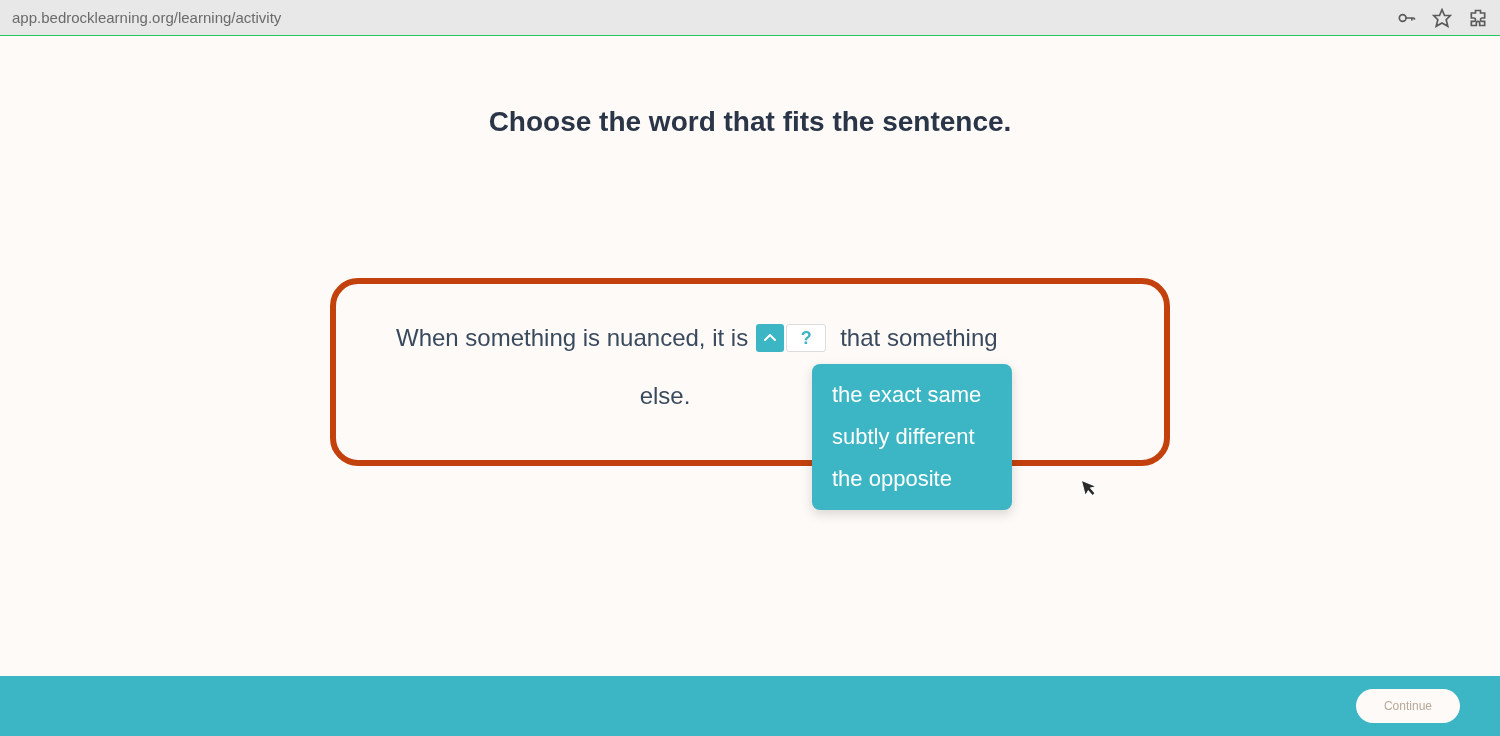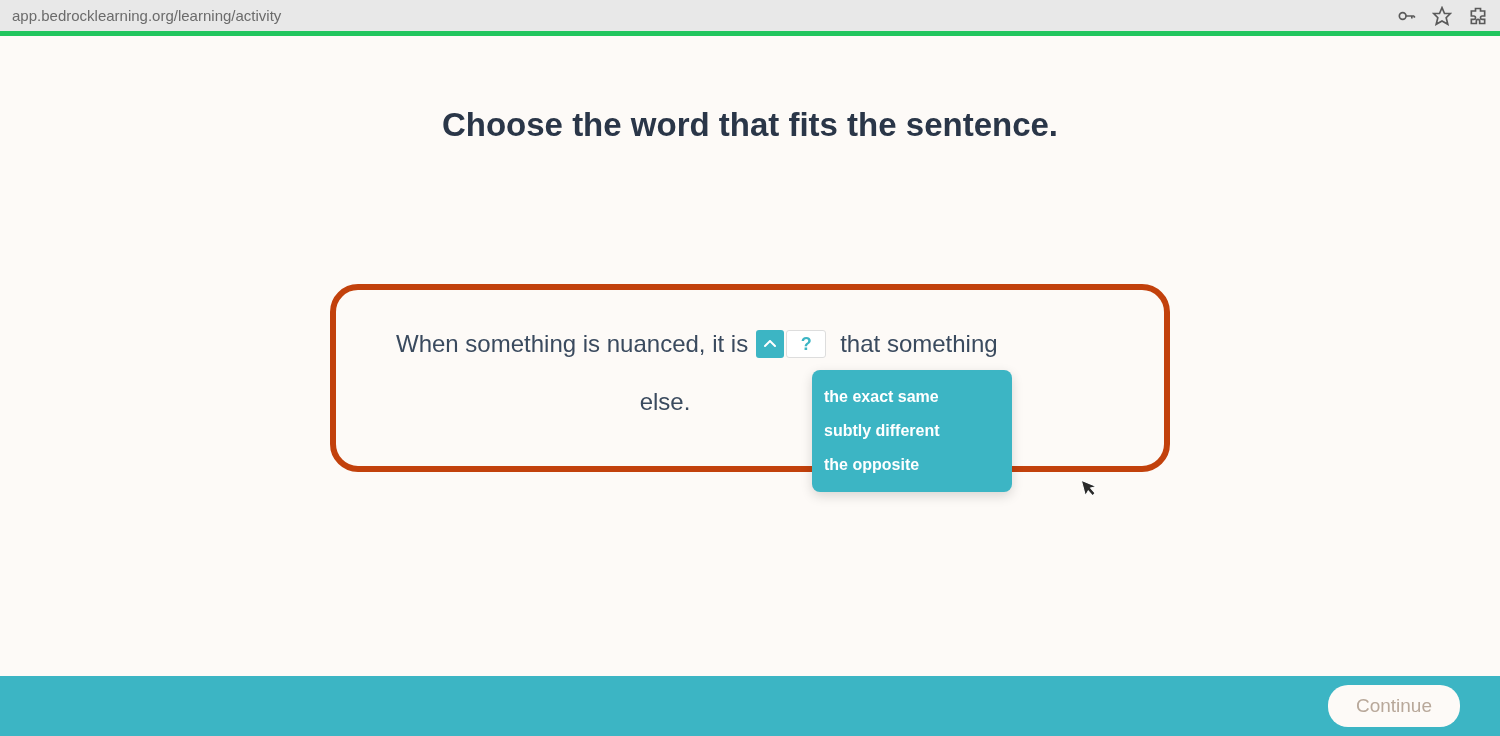--- a/index.html
+++ b/index.html
@@ -14,21 +14,21 @@
       background: #f5f0ed;
       overflow: hidden;
       position: relative;
     }
     .browser-bar {
       height: 36px;
       background: #e8e8e8;
       display: flex;
       align-items: center;
       padding: 0 12px;
-      border-bottom: 5px solid #22c55e;
+      border-bottom: 1px solid #22c55e;
     }
     .url-section {
       display: flex;
       align-items: center;
       gap: 10px;
       flex: 1;
       color: #555;
       font-size: 14px;
     }
     .url-text {
@@ -52,21 +52,21 @@
     .content-area {
       background: #fdfaf7;
       height: calc(100% - 36px - 60px);
       display: flex;
       flex-direction: column;
       align-items: center;
       padding-top: 70px;
       position: relative;
     }
     .instruction {
-      font-size: 33px;
+      font-size: 28px;
       font-weight: 700;
       color: #2a3648;
       margin-bottom: 140px;
     }
     .question-card {
       width: 840px;
       border: 6px solid #c2410c;
       border-radius: 28px;
       padding: 40px 50px 50px 60px;
       background: #fdfaf7;
@@ -126,24 +126,24 @@
       top: 80px;
       left: 476px;
       background: #3cb5c4;
       border-radius: 8px;
       padding: 10px 0;
       min-width: 200px;
       box-shadow: 0 4px 12px rgba(0,0,0,0.15);
       z-index: 10;
     }
     .dropdown-option {
-      padding: 8px 12px;
+      padding: 8px 20px;
       color: #fff;
-      font-size: 16px;
-      font-weight: 700;
+      font-size: 22px;
+      font-weight: 400;
       cursor: pointer;
       white-space: nowrap;
     }
     .cursor-pointer {
       position: absolute;
       top: 440px;
       right: 400px;
       font-size: 20px;
       color: #2a2a2a;
       z-index: 20;
@@ -160,21 +160,21 @@
       align-items: center;
       justify-content: flex-end;
       padding: 0 40px;
     }
     .continue-btn {
       background: #fdfaf7;
       color: #b8a89a;
       border: none;
       border-radius: 20px;
       padding: 10px 28px;
-      font-size: 19px;
+      font-size: 12px;
       font-weight: 500;
       cursor: pointer;
     }
     .vpn-icon svg, .star-icon svg, .ext-icon svg {
       width: 20px;
       height: 20px;
     }
   </style>
 </head>
 <body>

